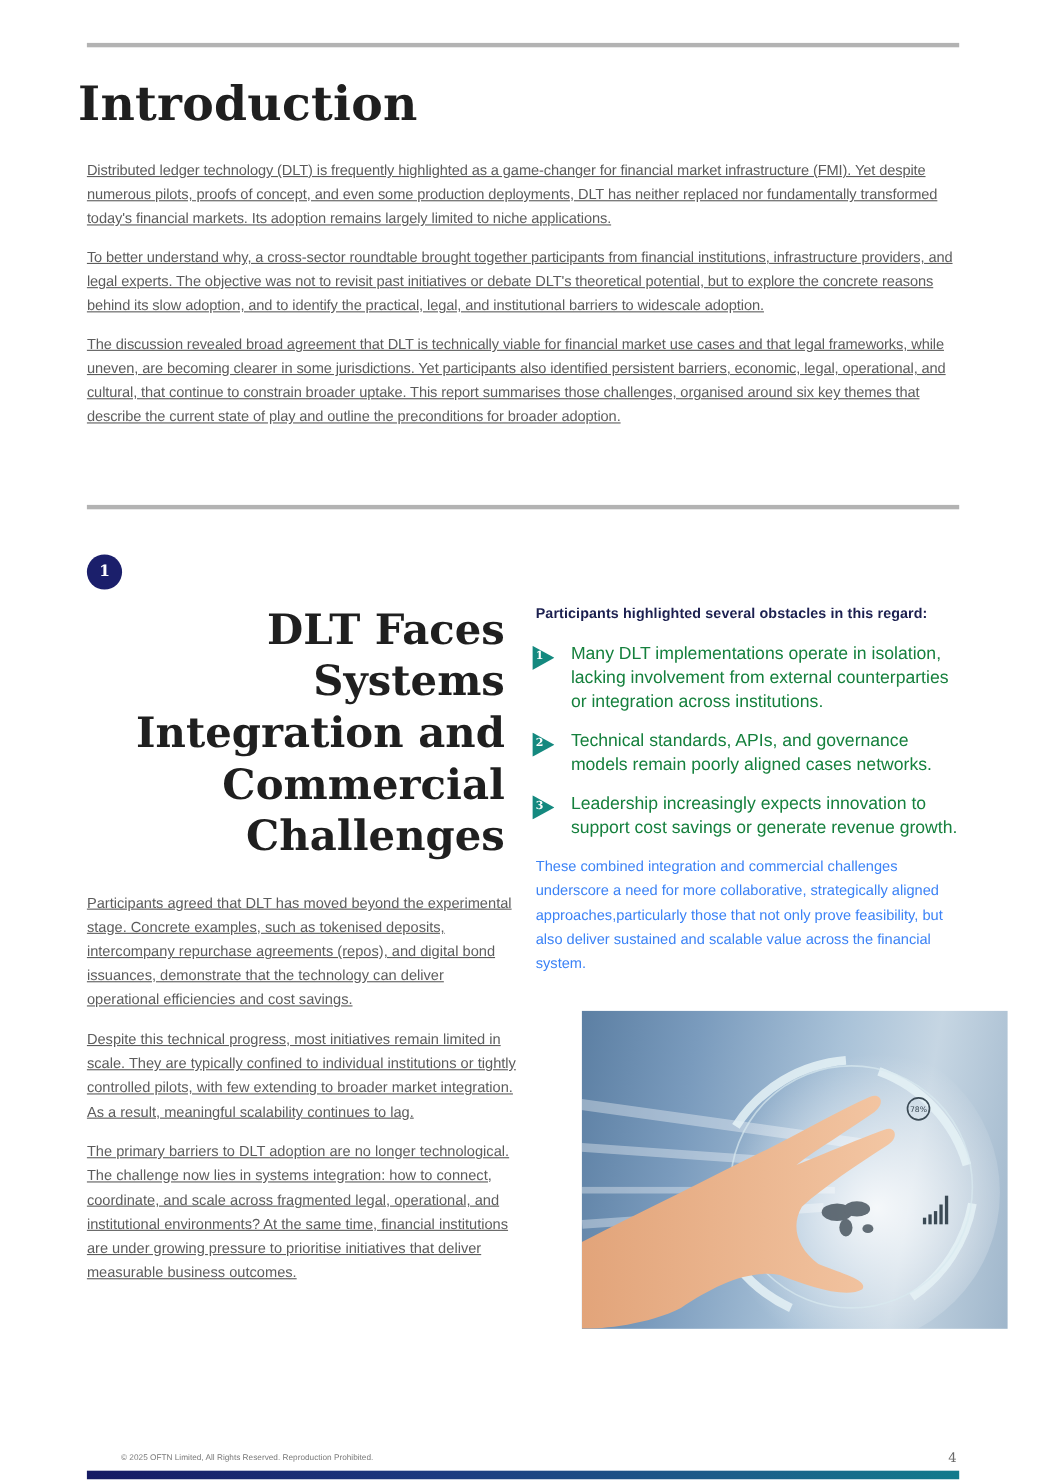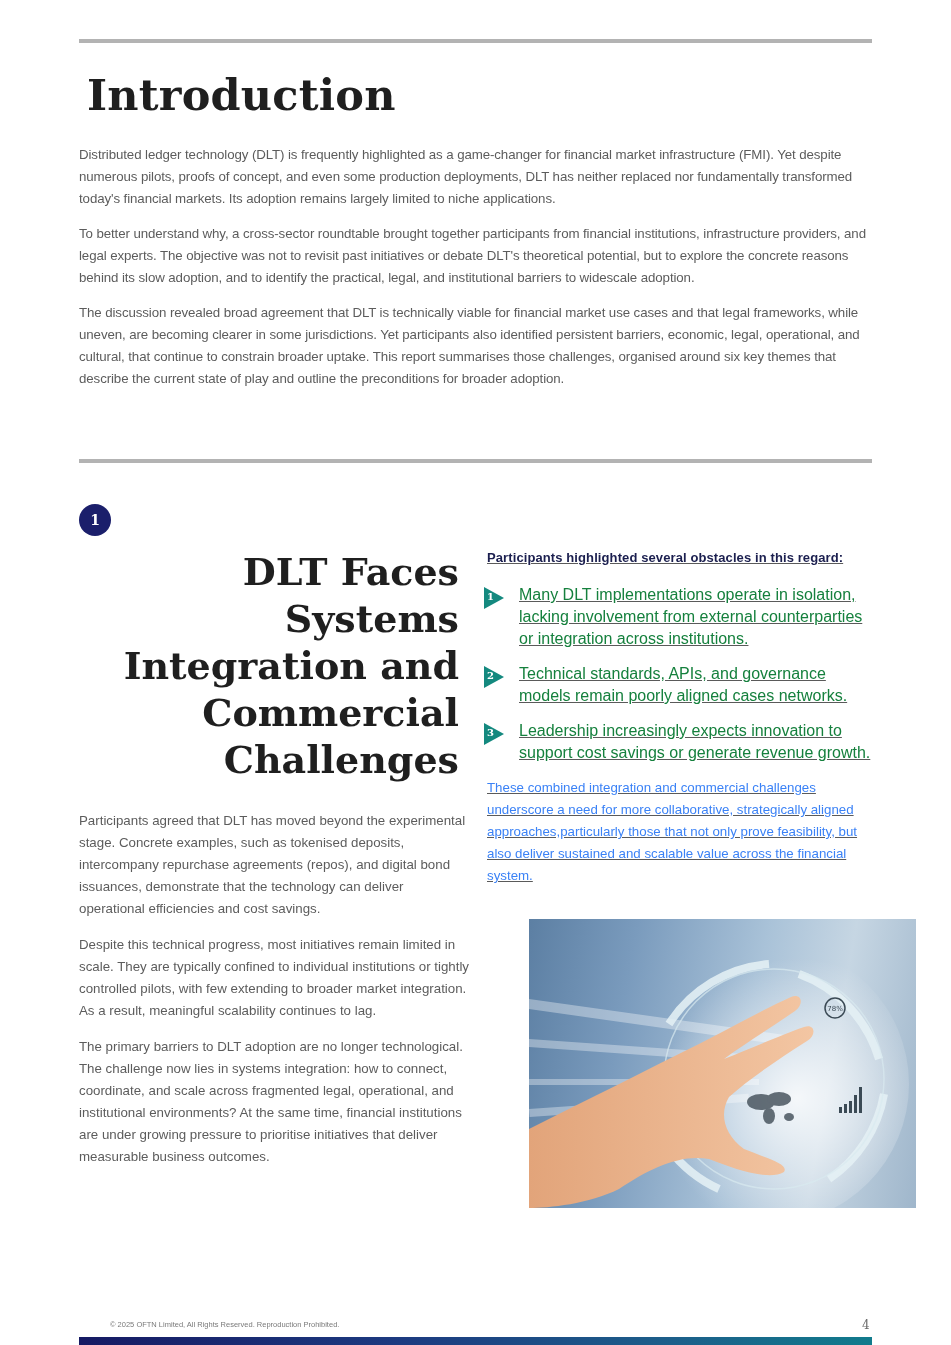--- a/index.html
+++ b/index.html
@@ -4,47 +4,48 @@
 <style>
   * { box-sizing: border-box; margin: 0; padding: 0; }
   html, body { width: 951px; height: 1345px; background: #ffffff; overflow: hidden; }
   body { position: relative; font-family: "Liberation Sans", sans-serif; color: #5a5a5a; }
 
   .rule { position: absolute; left: 79px; width: 793px; height: 4px; background: #b3b3b3; }
   .rule.top { top: 39px; }
   .rule.mid { top: 459px; }
 
   .intro-title {
-    position: absolute; left: 87px; top: 66px;
+    position: absolute; left: 71px; top: 66px;
     font-family: "DejaVu Serif", serif; font-weight: bold;
     font-size: 43px; color: #1f1f1f; letter-spacing: 0.2px; line-height: 58px;
   }
   .intro-body { position: absolute; left: 79px; top: 144px; width: 795px; }
   .intro-body p {
     font-size: 13.3px; line-height: 22px; color: #5c5c5c; margin-bottom: 13px;
     letter-spacing: -0.1px;
+    text-decoration: underline;
   }
 
   .section-badge {
     position: absolute; left: 79px; top: 504px; width: 32px; height: 32px;
     border-radius: 50%; background: #1b1f6b; color: #ffffff;
     font-family: "DejaVu Serif", serif; font-size: 14px; font-weight: bold;
     display: flex; align-items: center; justify-content: center;
   }
   .section-title {
     position: absolute; left: 79px; top: 548px; width: 380px;
     font-family: "DejaVu Serif", serif; font-weight: bold;
     font-size: 38px; line-height: 47px; color: #1f1f1f; text-align: right;
   }
   .left-body { position: absolute; left: 79px; top: 810px; width: 392px; }
   .left-body p {
-    font-size: 13.3px; line-height: 22px; color: #5c5c5c; margin-bottom: 14px;
+    font-size: 13.3px; line-height: 22px; color: #5c5c5c; margin-bottom: 14px; text-decoration: underline;
   }
 
-  .right-col { position: absolute; left: 487px; top: 548px; width: 388px; text-decoration: underline; }
+  .right-col { position: absolute; left: 487px; top: 548px; width: 388px; }
   .obstacle-heading {
     font-size: 13px; font-weight: bold; color: #1b1f4f; line-height: 20px;
     margin-bottom: 16px; letter-spacing: 0.1px;
   }
   .obstacle-list { list-style: none; }
   .obstacle-item { position: relative; padding-left: 32px; margin-bottom: 13px; }
   .obstacle-item .marker {
     position: absolute; left: -3px; top: 3px; width: 20px; height: 22px;
   }
   .obstacle-item .marker svg { display: block; }

